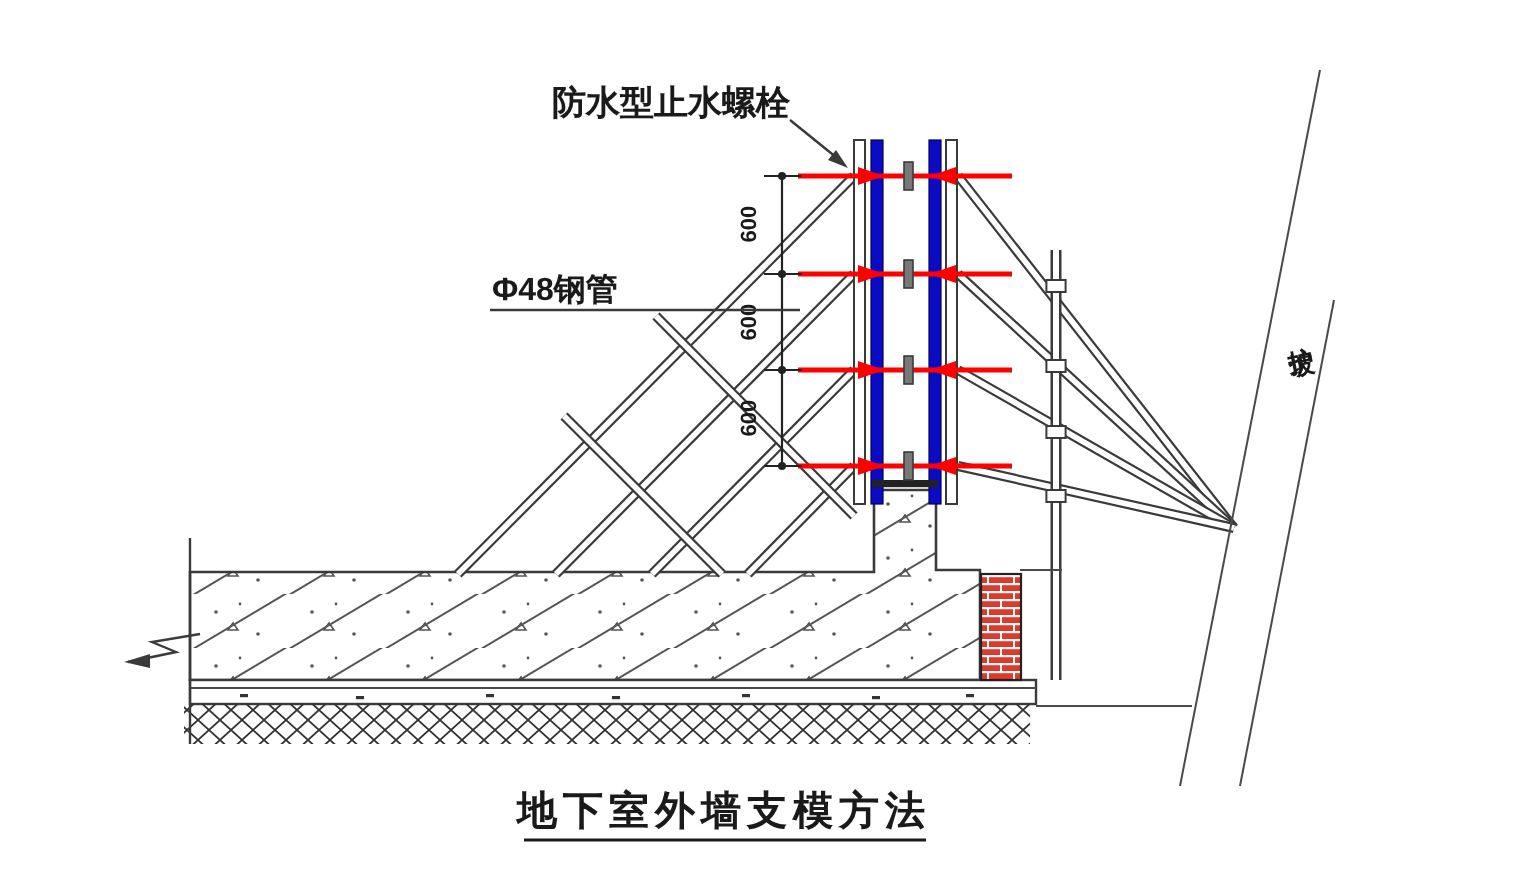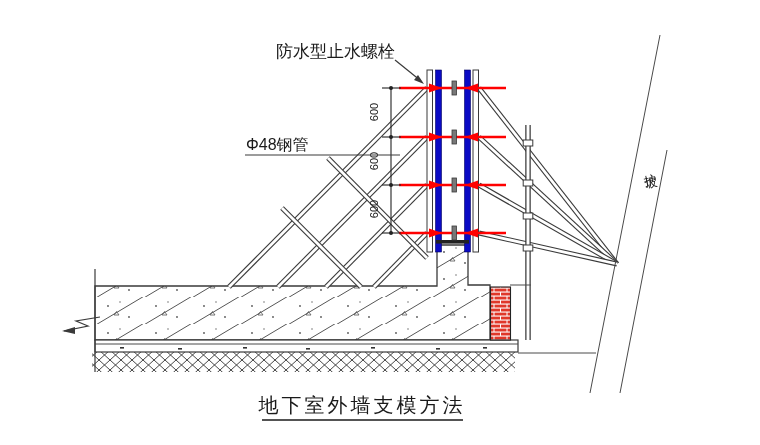--- a/index.html
+++ b/index.html
@@ -1,17 +1,17 @@
 <!DOCTYPE html>
 <html><head>
 <meta charset="utf-8">
 <style>
   html,body{margin:0;padding:0;background:#fff;}
   .stage{position:relative;width:760px;height:445px;background:#fff;overflow:hidden;
-         font-family:"Liberation Sans","DejaVu Sans",sans-serif;}
+         font-family:"Liberation Sans","DejaVu Sans",sans-serif;font-weight:bold;}
   svg{position:absolute;left:0;top:0;}
   .ln{stroke:#3a3a3a;stroke-width:1.2;fill:none;}
   .thin{stroke:#4a4a4a;stroke-width:1;fill:none;}
   .tube-b{stroke:#3a3a3a;stroke-width:5;fill:none;}
   .tube-w{stroke:#ffffff;stroke-width:2.8;fill:none;}
   .post-b{stroke:#3a3a3a;stroke-width:5.5;fill:none;}
   .post-w{stroke:#ffffff;stroke-width:3;fill:none;}
   .coupler{fill:#ffffff;stroke:#3a3a3a;stroke-width:1;}
   .bolt{stroke:#ff0000;stroke-width:2.4;}
   .bolt-arrow{fill:#ff0000;}

